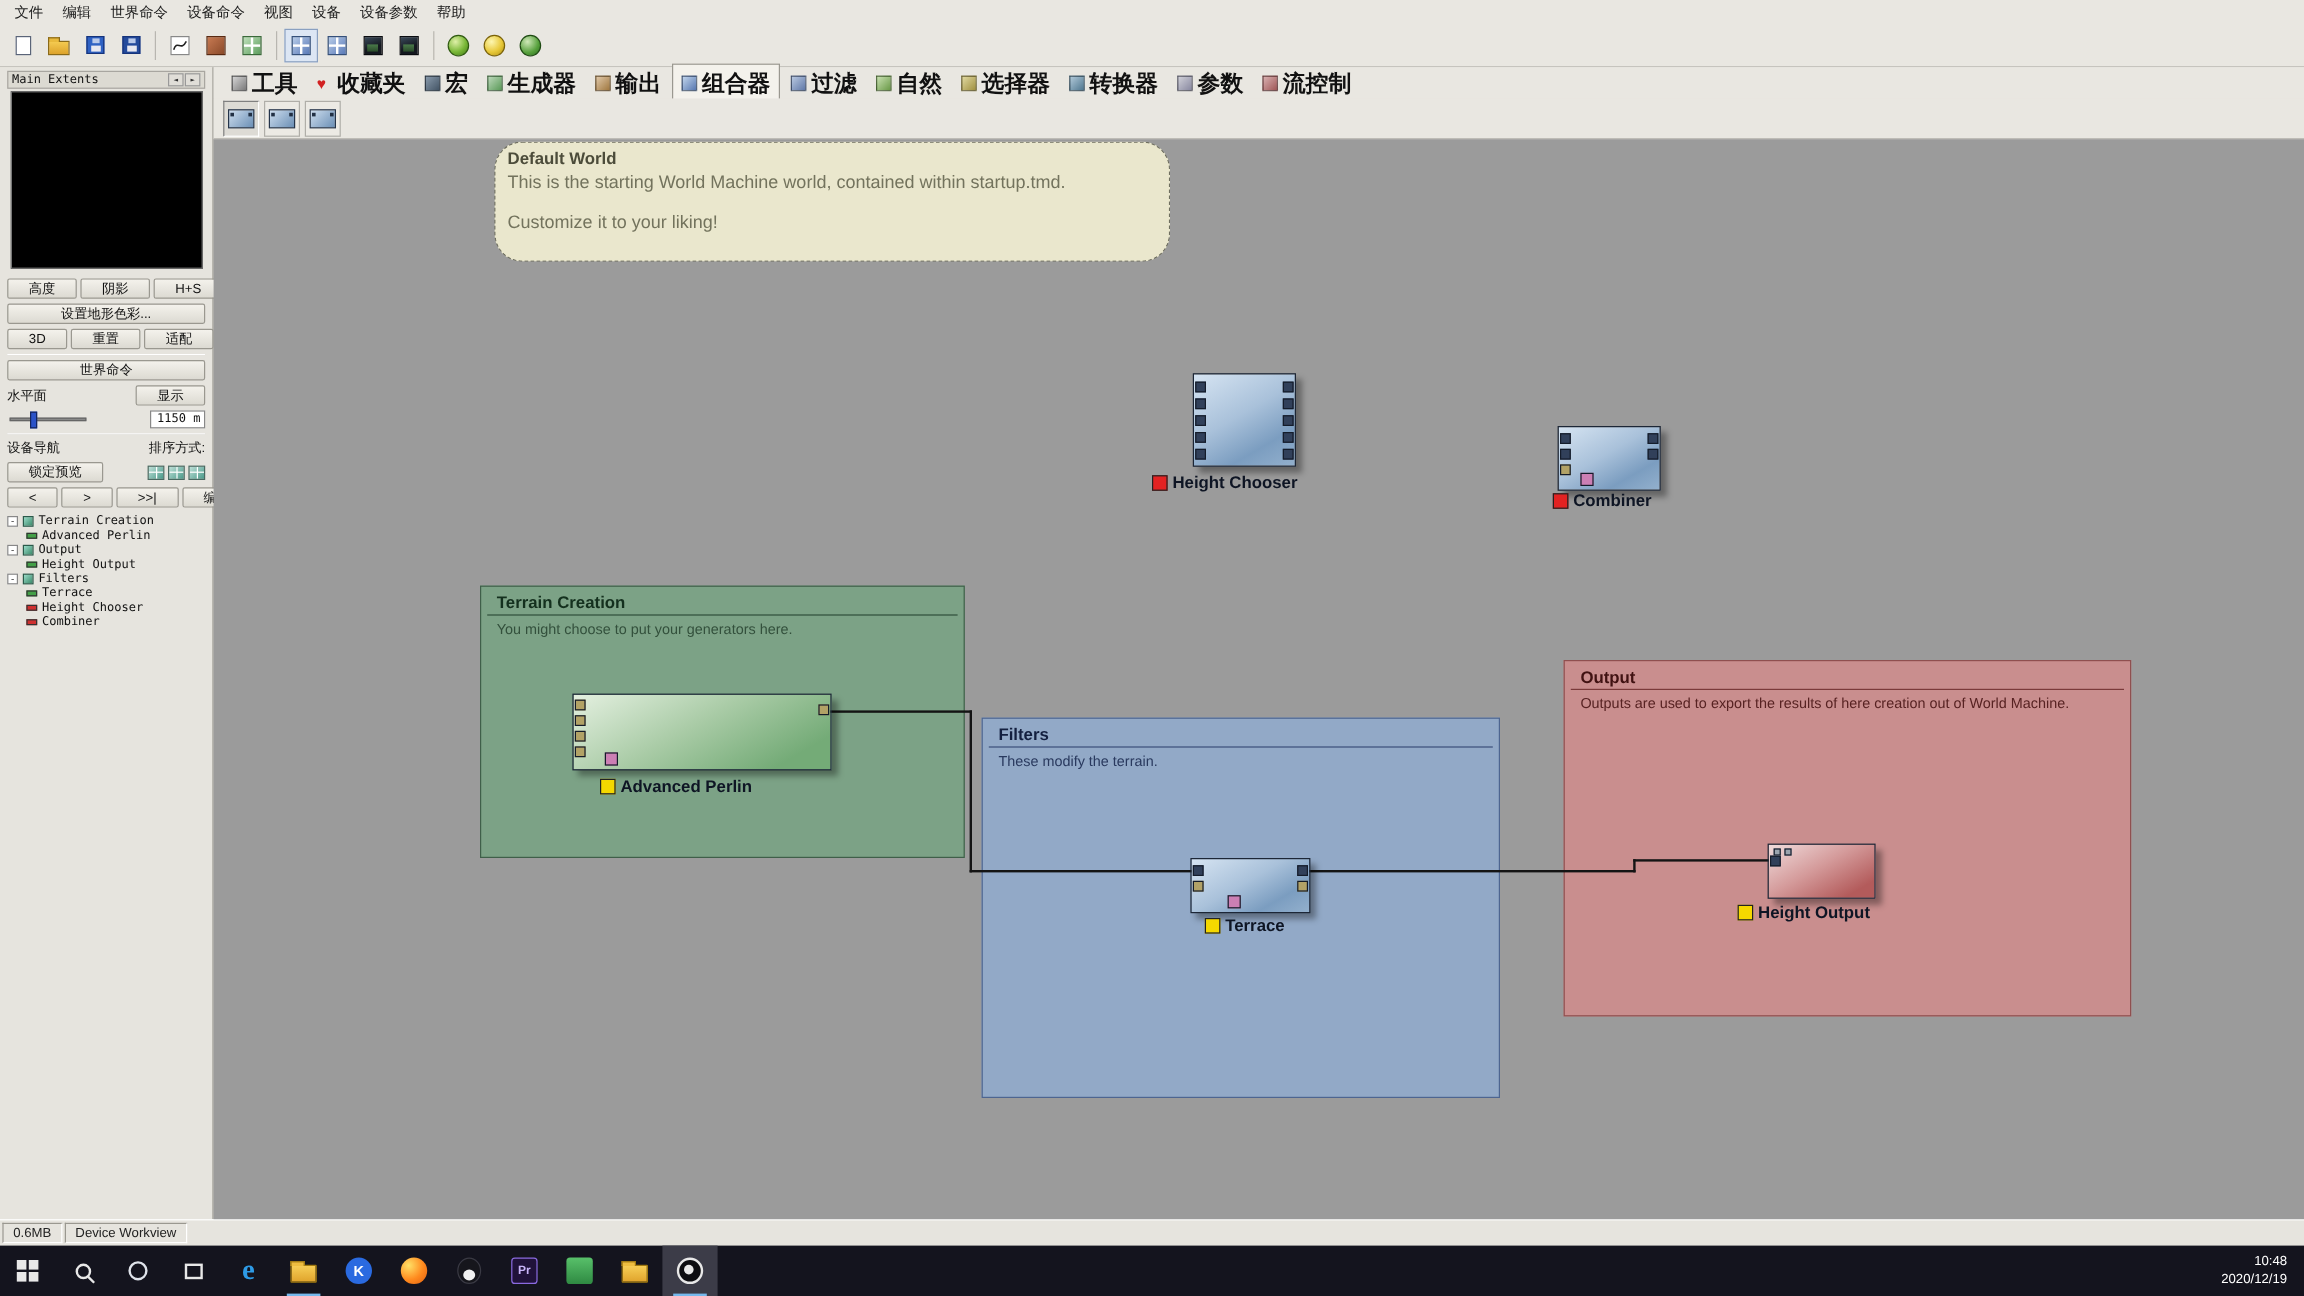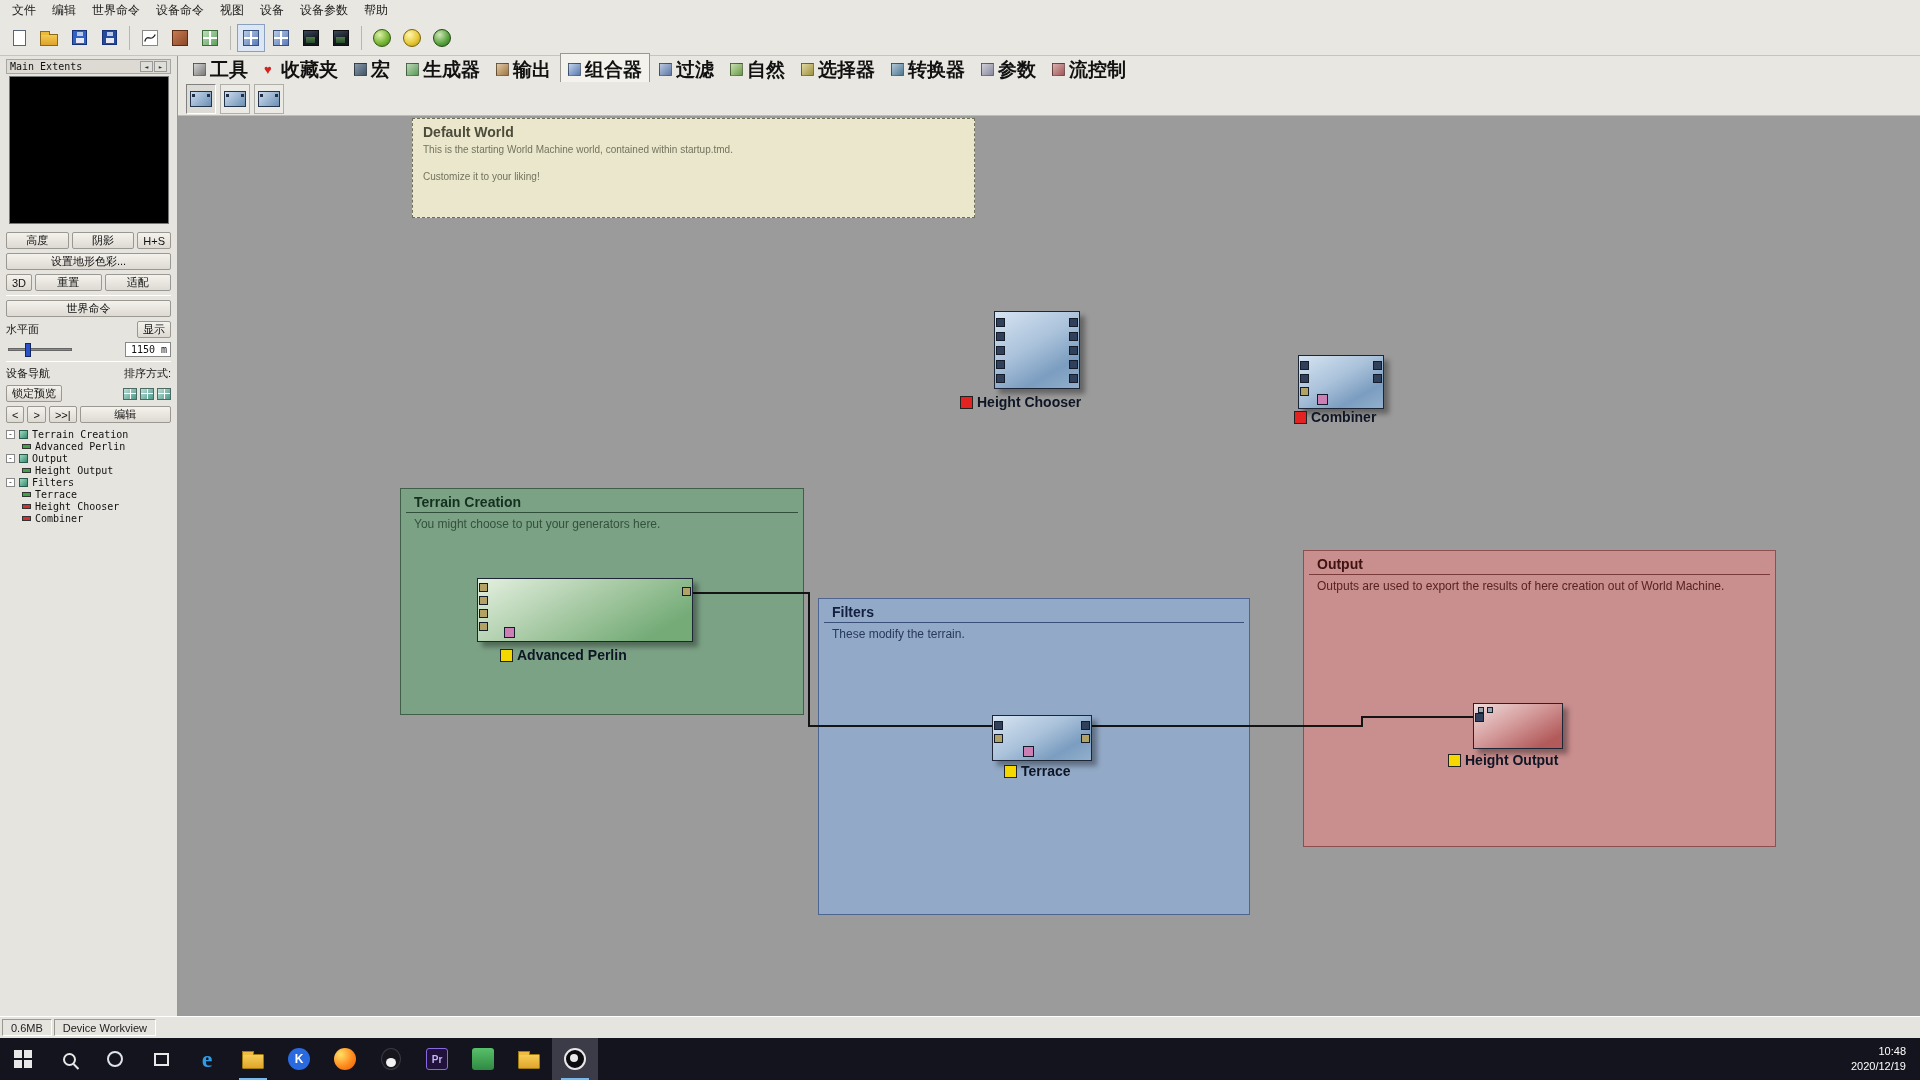--- a/index.html
+++ b/index.html
@@ -42,21 +42,21 @@
   .content { flex:1; display:flex; min-height:0; }
 
   
   .left-panel { width:178px; flex:0 0 auto; background:#e6e4de; border-right:1px solid #9a9890; padding:3px 6px; font-size:11px; color:#111; }
   .panel-header { display:flex; align-items:center; font:10px "DejaVu Sans Mono",monospace; background:#dcdad2; border:1px solid #a8a6a0; padding:1px 3px; margin-bottom:2px; height:15px;}
   .panel-header .spacer { flex:1; }
   .mini-arrow-btn { width:13px; height:11px; border:1px solid #999; background:#e0ded8; font-size:6px; display:flex; align-items:center; justify-content:center; margin-left:1px; color:#333;}
   .mini-arrow-btn.left::before { content:"◄"; }
   .mini-arrow-btn.right::before { content:"►"; }
   .preview { width:160px; height:148px; background:#000; border:1px solid #777; margin:0 auto 8px; }
-  .btn { border:1px solid #9a9890; background:linear-gradient(#f4f2ec,#dcdad2); border-radius:2px; font-size:11px; color:#111; display:inline-flex; align-items:center; justify-content:center; height:17px; padding:0 5px; white-space:nowrap;}
+  .btn { border:1px solid #9a9890; background:linear-gradient(#f4f2ec,#dcdad2); border-radius:2px; font-size:11px; color:#111; display:inline-flex; align-items:center; justify-content:center; height:17px; padding:0 17px; white-space:nowrap;}
   .row { display:flex; gap:3px; margin-bottom:4px; align-items:center; }
   .row .spacer { flex:1; }
   .grow { flex:1; }
   .slider-track { position:relative; width:64px; height:3px; background:#8a8a8a; border:1px solid #666; margin-left:2px;}
   .slider-thumb { position:absolute; left:16px; top:-6px; width:6px; height:14px; background:#2a52c8; border:1px solid #13255e; }
   .val-box { width:46px; height:15px; background:#fff; border:1px solid #888; font:10px "DejaVu Sans Mono",monospace; display:flex; align-items:center; justify-content:flex-end; padding:0 3px; margin-left:auto;}
   .sort-ico { width:14px; height:12px; border:1px solid #4a6a62; background:linear-gradient(#fff,#fff) 50% 0/1px 100% no-repeat, linear-gradient(#fff,#fff) 0 50%/100% 1px no-repeat, linear-gradient(135deg,#bfe0d8,#4a9a8a); }
   .sep-line { height:1px; background:#c2c0ba; border-bottom:1px solid #fff; margin:4px 0; }
 
   .tree { margin-top:5px; font:10px "DejaVu Sans Mono",monospace; color:#111; }
@@ -94,21 +94,21 @@
   .dev-btn.pressed { border-color:#808080 #fff #fff #808080; background:#dddbd5; }
   .mini-device { width:22px; height:16px; background:linear-gradient(135deg,#cdddee,#6b8fb5); border:1px solid #24344a; position:relative; }
   .mini-device::before { content:""; position:absolute; left:1px; top:2px; width:3px; height:3px; background:#223044; }
   .mini-device::after { content:""; position:absolute; right:1px; top:2px; width:3px; height:3px; background:#223044; }
 
   
   .canvas { flex:1; position:relative; background:#9b9b9b; overflow:hidden; }
 
   .note { position:absolute; background:#eae7cd; border:1px dashed #6f6f5f; padding:5px 10px; }
   .note-title { font-weight:bold; font-size:14px; color:#4c4c3a; margin-bottom:4px; }
-  .note-line { font-size:10px; color:#73735d; }
+  .note-line { font-size:15px; color:#73735d; }
   .note-line + .note-line { margin-top:16px; }
 
   .group { position:absolute; border:1px solid; }
   .group-title { font-weight:bold; font-size:14px; padding:5px 8px 2px; margin:0 5px; border-bottom:1px solid rgba(0,0,0,.5); }
   .group-desc { font-size:12px; padding:4px 13px; }
   .g-terrain { background:#7ca286; border-color:#3f5f49; }
   .g-terrain .group-title { color:#14301e; border-bottom-color:#2f4f3a; }
   .g-terrain .group-desc { color:#33503c; }
   .g-filters { background:#92a9c7; border-color:#4d6590; }
   .g-filters .group-title { color:#131f3f; border-bottom-color:#3a4f7a; }
@@ -388,21 +388,21 @@
         <div class="dev-btn">
             <span class="mini-device"></span>
           </div>
         <div class="dev-btn">
             <span class="mini-device"></span>
           </div>
       </div>
 
       <div class="canvas">
 
-        <div class="note" style="left:234px; top:2px; width:563px; height:100px;">
+        <div class="note" style="left:234px; top:2px; width:563px; height:100px;border-radius:23px;">
           <div class="note-title">Default World</div>
           <div class="note-line">This is the starting World Machine world, contained within startup.tmd.</div>
           <div class="note-line">Customize it to your liking!</div>
         </div>
 
         <div class="group g-terrain" style="left:222px; top:372px; width:404px; height:227px;">
           <div class="group-title">Terrain Creation</div>
           <div class="group-desc">You might choose to put your generators here.</div>
         </div>
 

